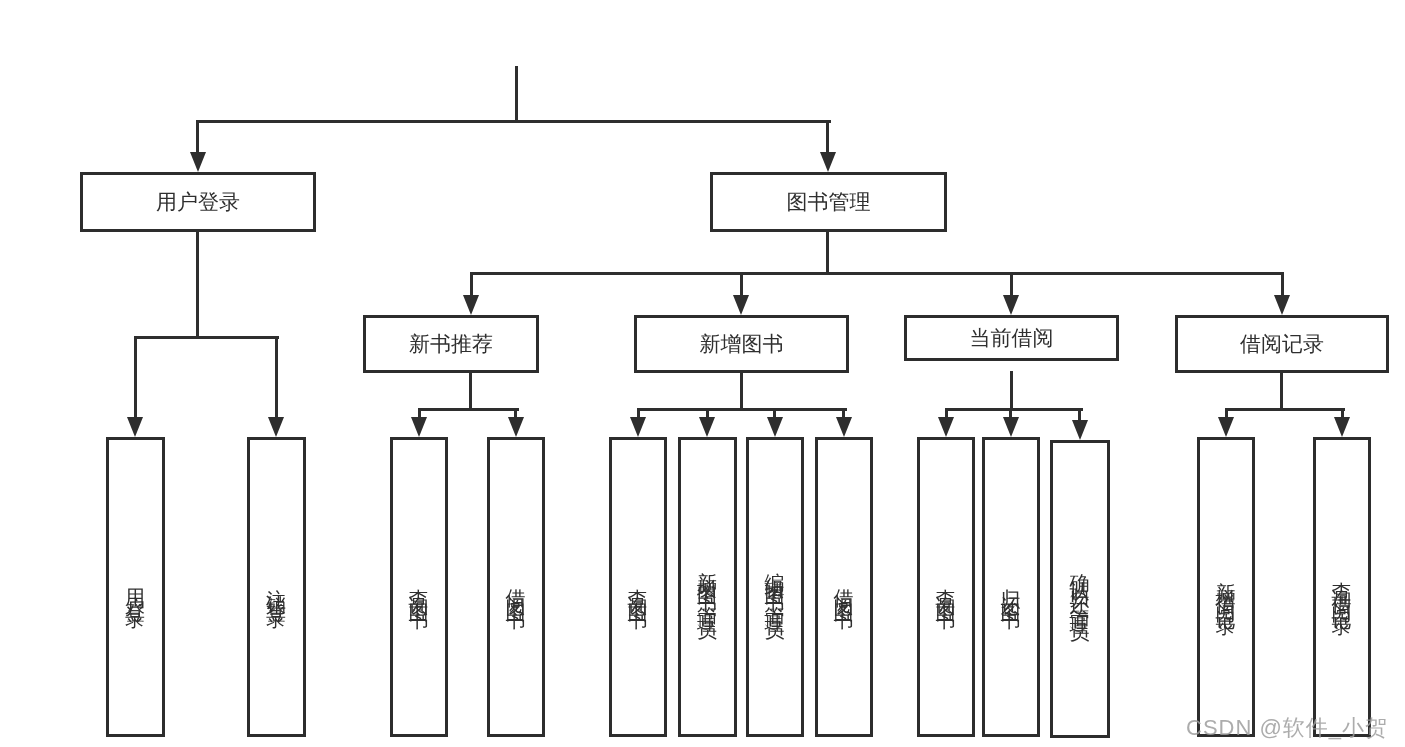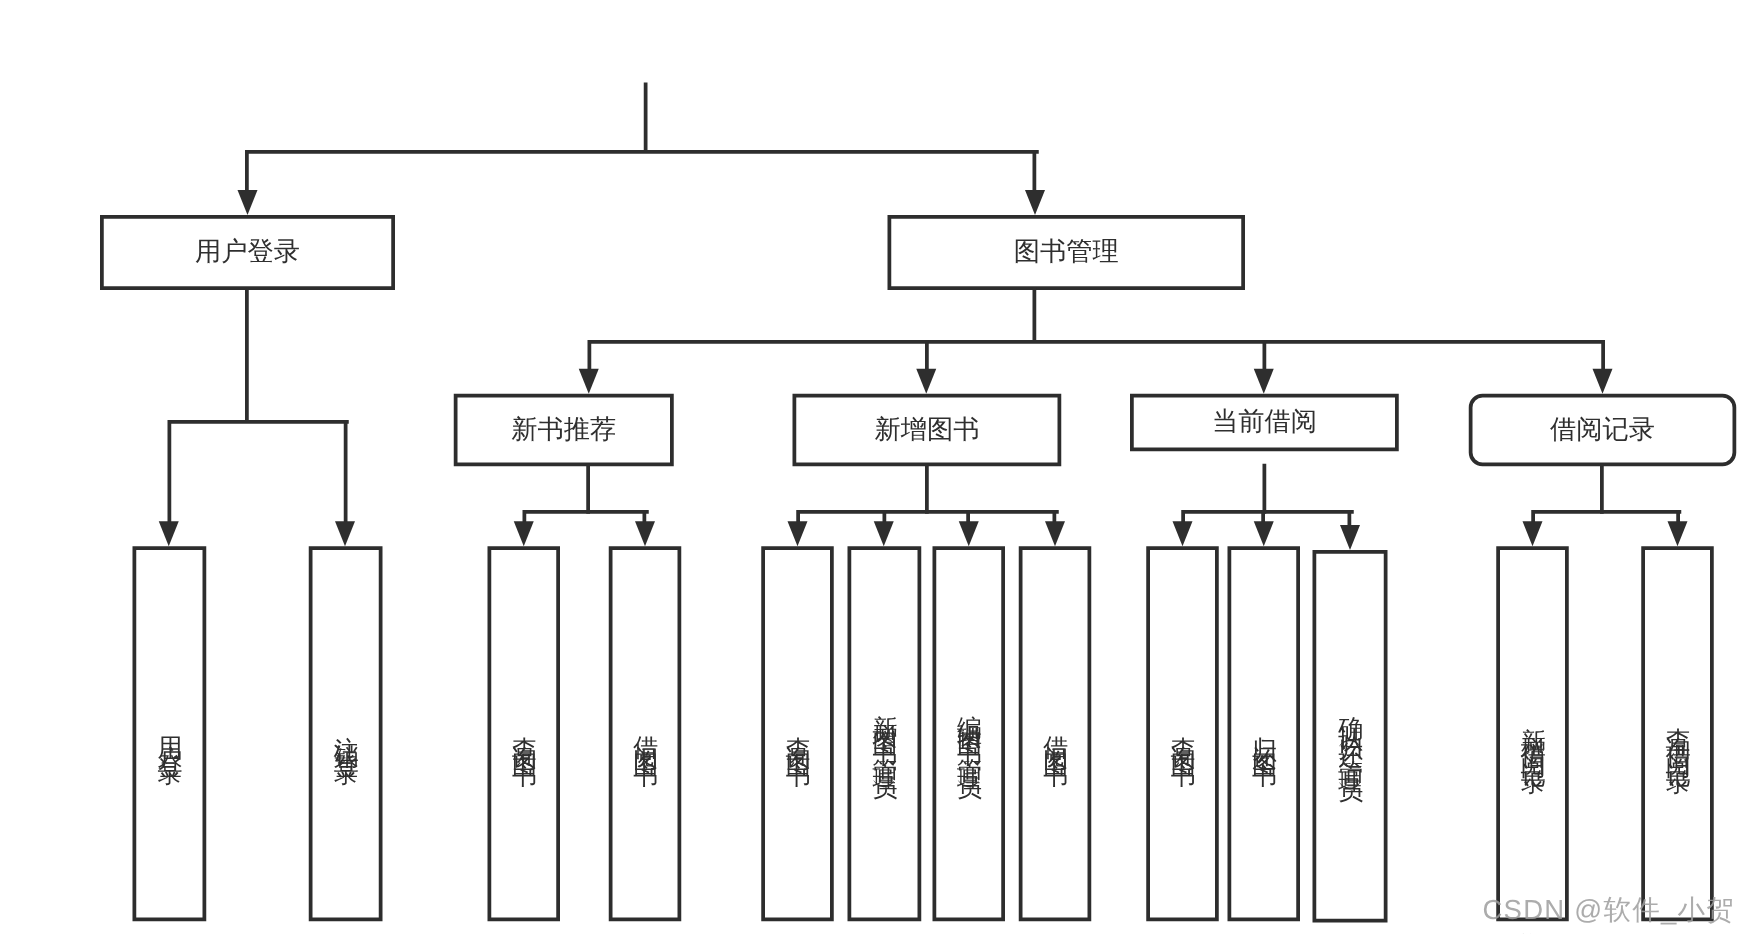--- a/index.html
+++ b/index.html
@@ -35,21 +35,21 @@
 
 
   <i class="v" style="left:515px;top:66px;height:56px;"></i>
   <i class="h" style="left:197px;top:120px;width:634px;"></i>
   <i class="v" style="left:196px;top:120px;height:33px;"></i>
   <i class="v" style="left:826px;top:120px;height:33px;"></i>
   <i class="arr" style="left:190px;top:152px;"></i>
   <i class="arr" style="left:820px;top:152px;"></i>
 
   <div class="node" style="left:80px;top:172px;width:236px;height:60px;">用户登录</div>
-  <div class="node" style="left:710px;top:172px;width:286px;height:60px;">图书管理</div>
+  <div class="node" style="left:710px;top:172px;width:237px;height:60px;">图书管理</div>
 
   <i class="v" style="left:196px;top:230px;height:107px;"></i>
   <i class="h" style="left:135px;top:336px;width:144px;"></i>
   <i class="v" style="left:134px;top:336px;height:82px;"></i>
   <i class="v" style="left:275px;top:336px;height:82px;"></i>
   <i class="arr" style="left:127px;top:417px;"></i>
   <i class="arr" style="left:268px;top:417px;"></i>
 
   <i class="v" style="left:826px;top:230px;height:44px;"></i>
   <i class="h" style="left:471px;top:272px;width:813px;"></i>
@@ -58,21 +58,21 @@
   <i class="v" style="left:1010px;top:272px;height:25px;"></i>
   <i class="v" style="left:1281px;top:272px;height:25px;"></i>
   <i class="arr" style="left:463px;top:295px;"></i>
   <i class="arr" style="left:733px;top:295px;"></i>
   <i class="arr" style="left:1003px;top:295px;"></i>
   <i class="arr" style="left:1274px;top:295px;"></i>
 
   <div class="node" style="left:363px;top:315px;width:176px;height:58px;">新书推荐</div>
   <div class="node" style="left:634px;top:315px;width:215px;height:58px;">新增图书</div>
   <div class="node" style="left:904px;top:315px;width:215px;height:46px;">当前借阅</div>
-  <div class="node" style="left:1175px;top:315px;width:214px;height:58px;border-radius:11px;">借阅记录</div>
+  <div class="node" style="left:1175px;top:315px;width:214px;height:58px;">借阅记录</div>
 
   <i class="v" style="left:469px;top:371px;height:40px;"></i>
   <i class="h" style="left:419px;top:408px;width:100px;"></i>
   <i class="v" style="left:418px;top:408px;height:11px;"></i>
   <i class="v" style="left:514px;top:408px;height:11px;"></i>
   <i class="arr" style="left:411px;top:417px;"></i>
   <i class="arr" style="left:508px;top:417px;"></i>
 
   <i class="v" style="left:740px;top:371px;height:40px;"></i>
   <i class="h" style="left:638px;top:408px;width:209px;"></i>

